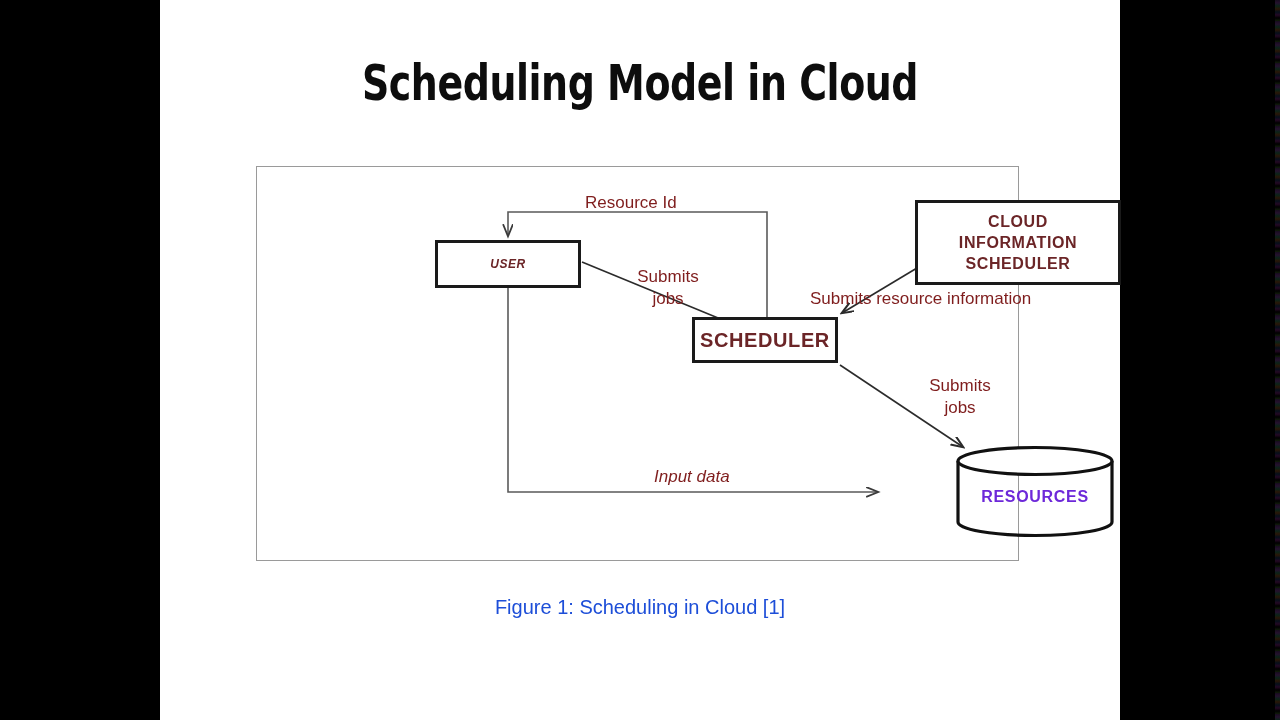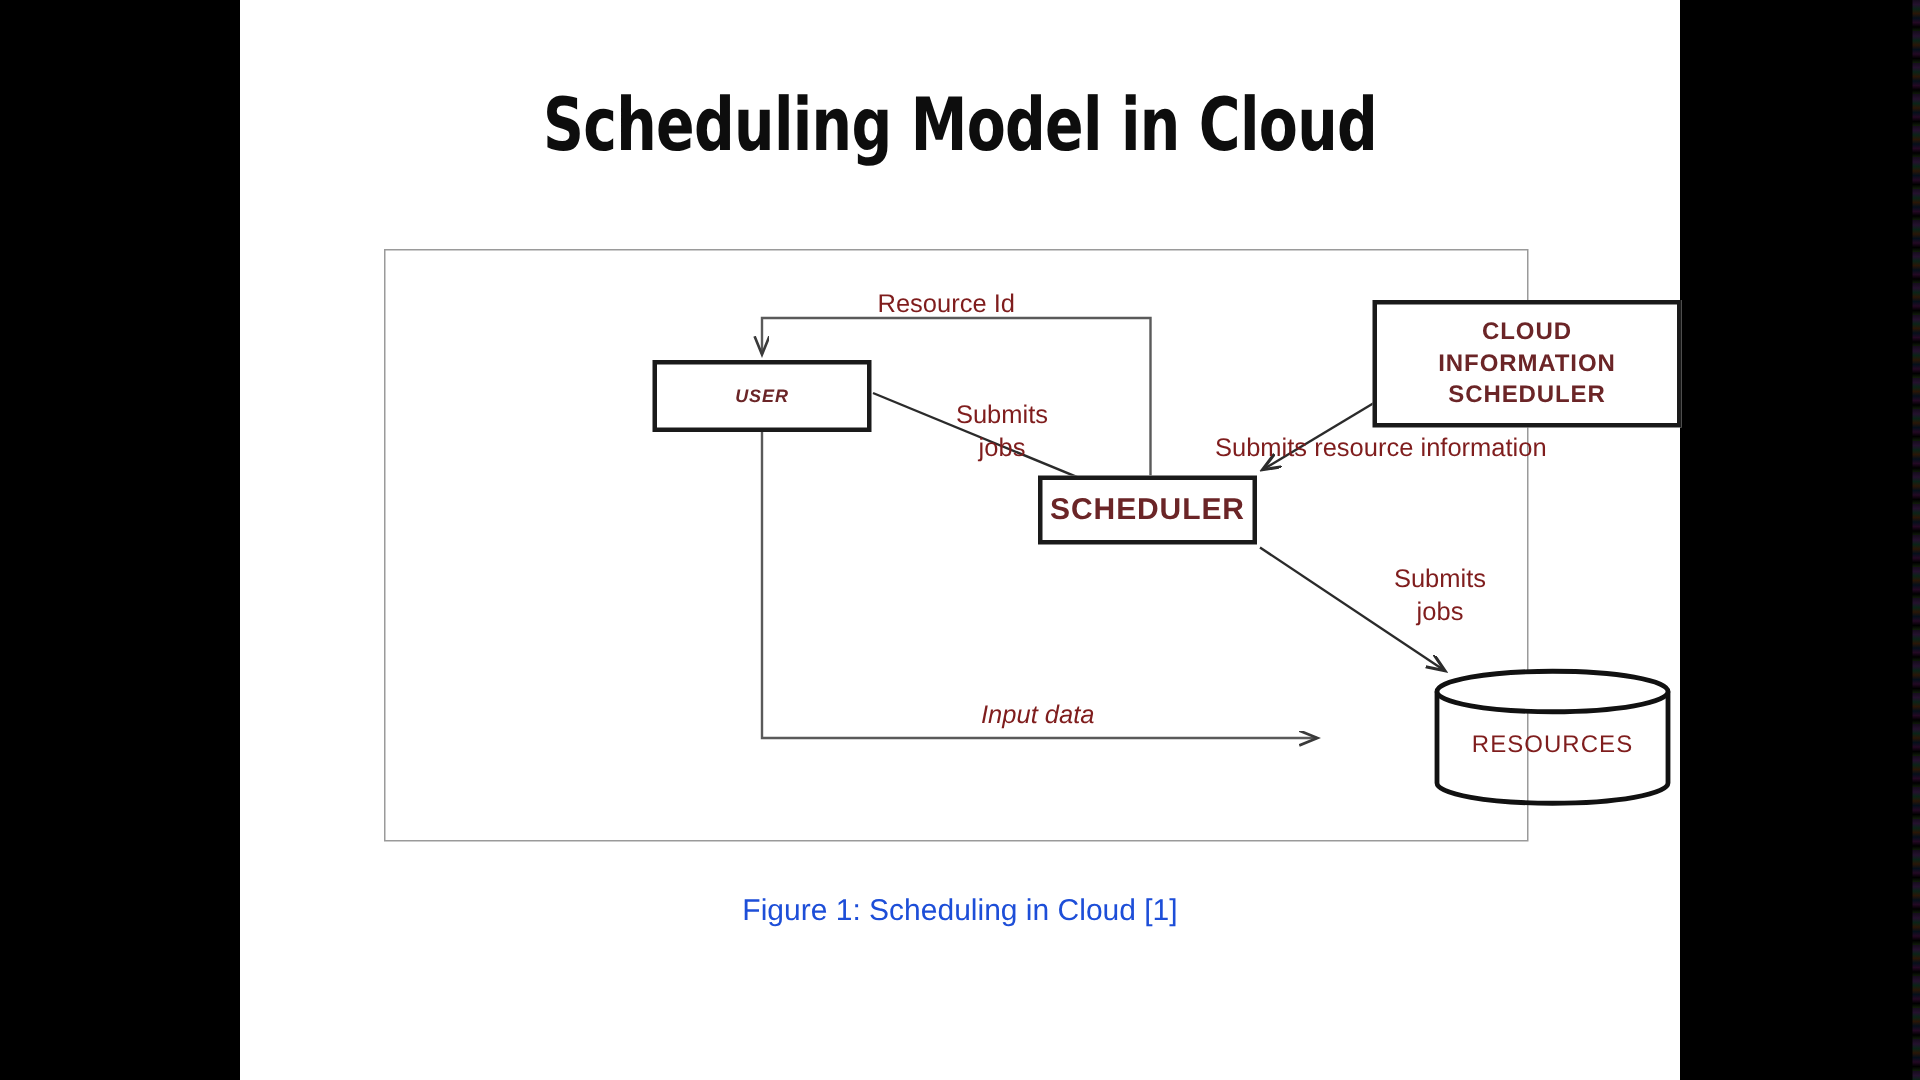--- a/index.html
+++ b/index.html
@@ -64,21 +64,21 @@
   #scheduler-box{left:532px;top:317px;width:146px;height:46px;}
   #scheduler-box span{font-size:20px;}
 
   #cir-box{left:755px;top:200px;width:206px;height:85px;flex-direction:column;}
   #cir-box span{font-size:16px;line-height:1.32;}
 
   
   .cyl{position:absolute;left:795px;top:445px;width:160px;height:93px;}
   .cyl .cyl-label{
     position:absolute;left:0;top:43px;width:160px;text-align:center;
-    font-size:16px;font-weight:400;color:#7f1d1d;letter-spacing:.7px;
+    font-size:16px;font-weight:700;color:#6d28d9;letter-spacing:.7px;
   }
 
   
   .elabel{
     position:absolute;color:#7f1d1d;font-size:17px;
     font-family:"Liberation Sans","DejaVu Sans",sans-serif;
     white-space:nowrap;line-height:1.28;
   }
   #label-resource-id{left:425px;top:192px;}
   #label-submits-jobs-1{left:465px;top:266px;text-align:center;width:86px;}

